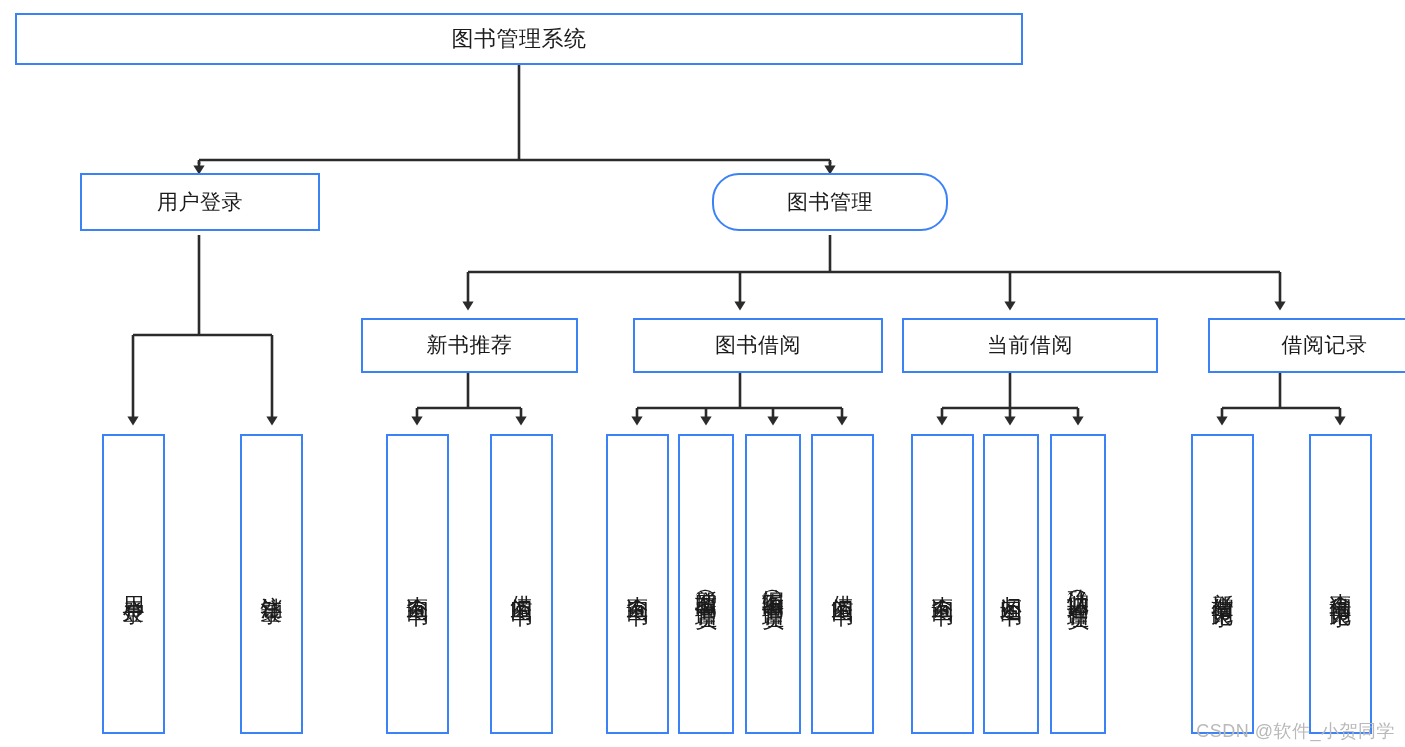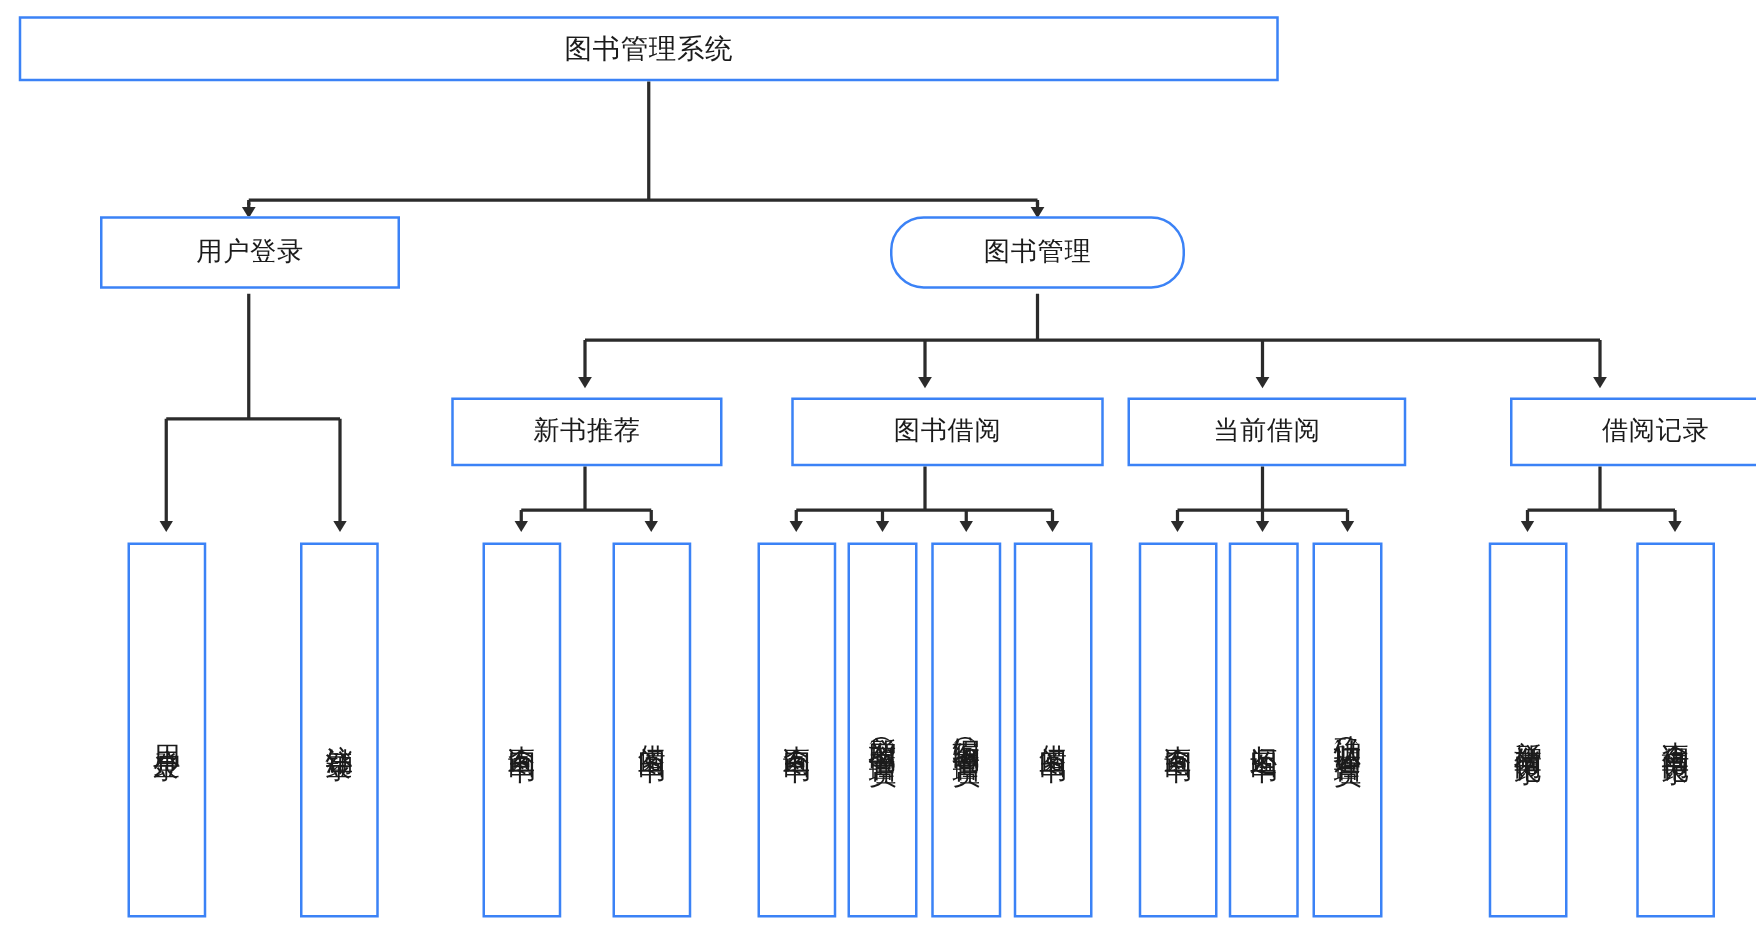--- a/index.html
+++ b/index.html
@@ -142,21 +142,21 @@
   </div>
 
   <div class="node h-node" style="left:361px; top:318px; width:217px; height:55px;">
     <span class="node-label">新书推荐</span>
   </div>
 
   <div class="node h-node" style="left:633px; top:318px; width:250px; height:55px;">
     <span class="node-label">图书借阅</span>
   </div>
 
-  <div class="node h-node" style="left:902px; top:318px; width:223px; height:55px;">
+  <div class="node h-node" style="left:902px; top:318px; width:256px; height:55px;">
     <span class="node-label">当前借阅</span>
   </div>
 
   <div class="node h-node" style="left:1208px; top:318px; width:233px; height:55px;">
     <span class="node-label">借阅记录</span>
   </div>
 
   <div class="node v-node" style="left:102px; top:434px; width:63px; height:300px;">
     <span class="node-label">用户登录</span>
   </div>
@@ -202,14 +202,15 @@
   </div>
 
   <div class="node v-node" style="left:1191px; top:434px; width:63px; height:300px;">
     <span class="node-label">新增借阅记录</span>
   </div>
 
   <div class="node v-node" style="left:1309px; top:434px; width:63px; height:300px;">
     <span class="node-label">查询借阅记录</span>
   </div>
 
+  <div class="watermark">CSDN @软件_小贺同学</div>
 
 </div>
 
 </body></html>

